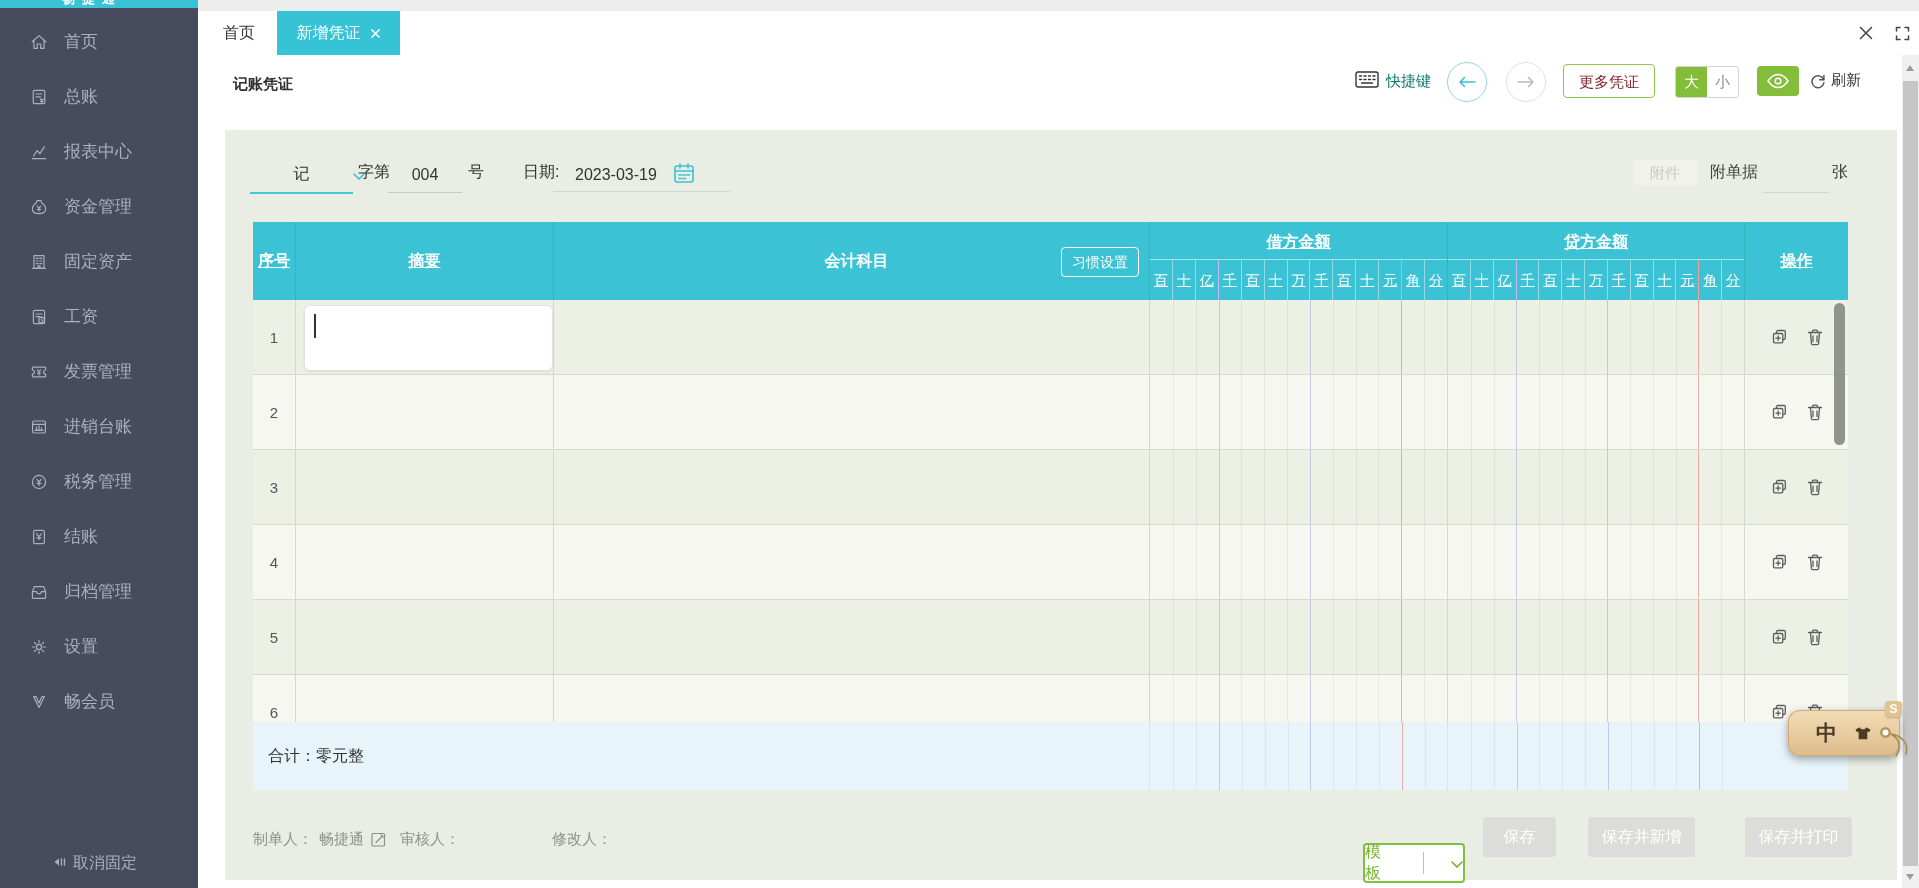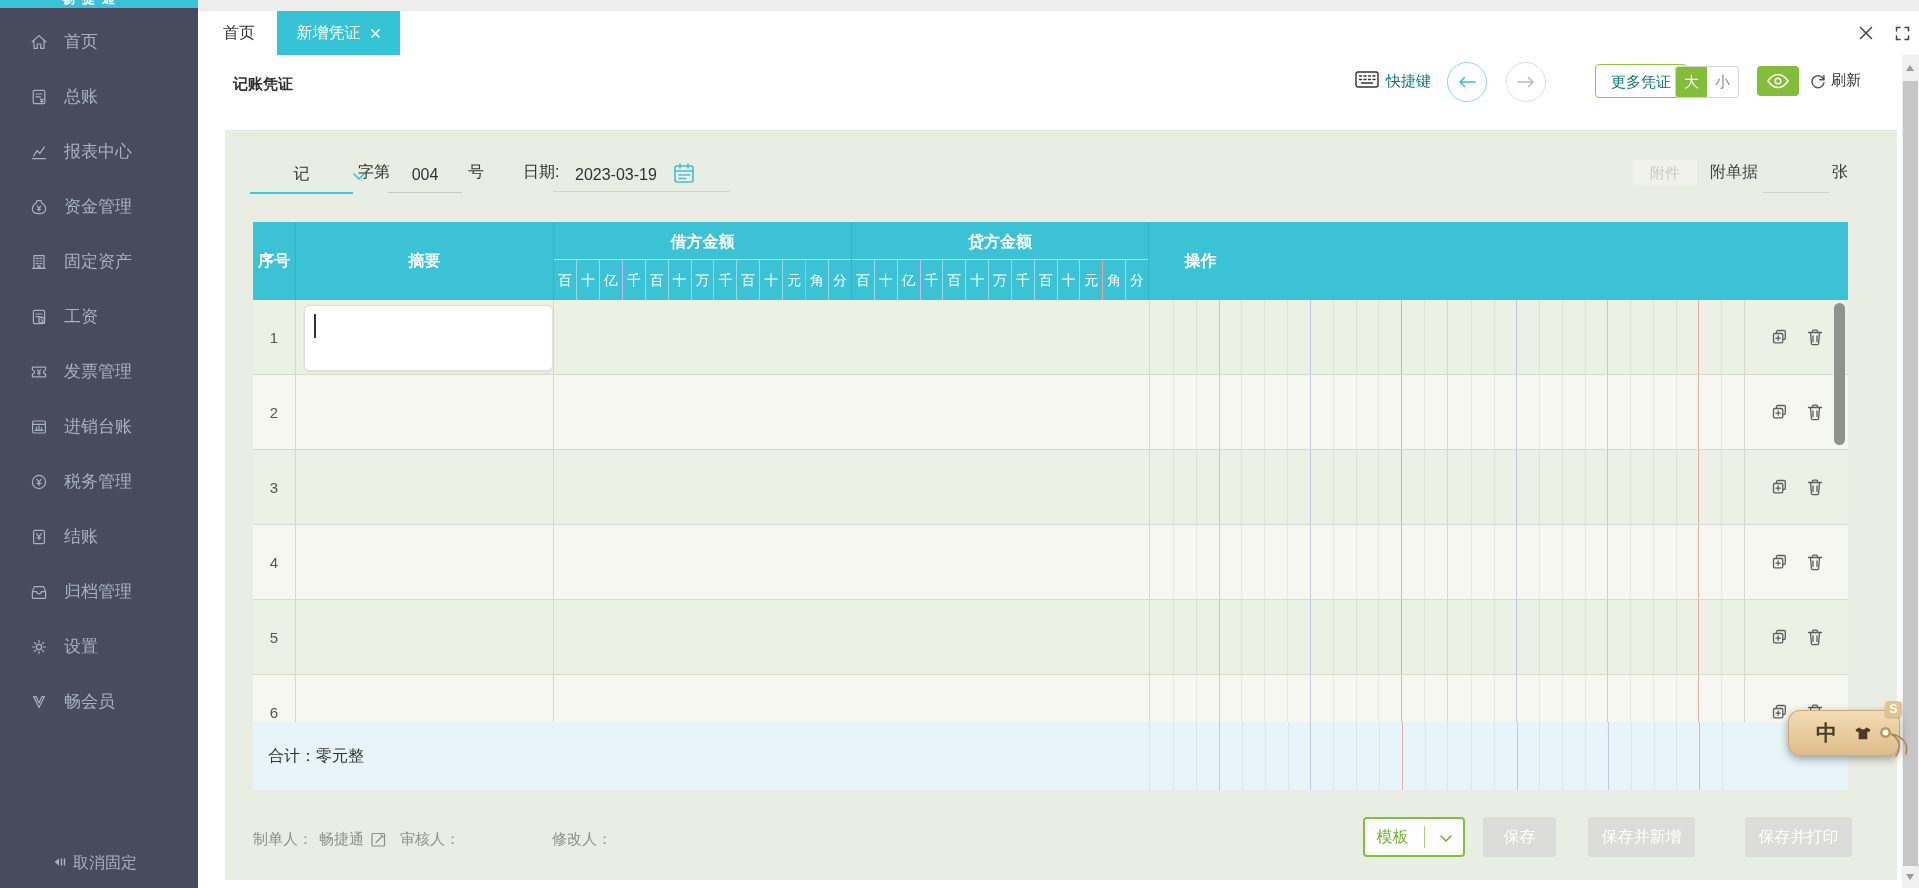--- a/index.html
+++ b/index.html
@@ -29,21 +29,21 @@
   
   .main{position:absolute;left:198px;top:55px;width:1704px;height:833px;background:#fff;}
   .page-title{position:absolute;left:27px;top:12px;margin:8px;font-size:15px;font-weight:600;color:#2f2f2f;}
   
   .tb-shortcut{position:absolute;left:1157px;top:16px;display:flex;align-items:center;gap:7px;color:#0f766e;font-size:15px;cursor:pointer;}
   .circ{position:absolute;top:7px;width:40px;height:40px;border-radius:50%;display:flex;align-items:center;justify-content:center;cursor:pointer;box-sizing:border-box;background:#fff;}
   .circ svg{stroke:currentColor;fill:none;stroke-width:1.5;stroke-linecap:round;stroke-linejoin:round;}
   .circ-prev{left:1249px;border:1px solid #8ed8e4;color:#39bdd3;}
   .circ-next{left:1308px;border:1px solid #e0e0e0;color:#b9b9b9;}
   .btn-more{position:absolute;left:1365px;top:9px;width:92px;height:34px;line-height:34px;text-align:center;
-            border:1px solid #8fc54a;border-radius:4px;color:#0f766e;font-size:15px;background:#fff;cursor:pointer;box-sizing:border-box;margin-left:32px;}
+            border:1px solid #8fc54a;border-radius:4px;color:#7f1d1d;font-size:15px;background:#fff;cursor:pointer;box-sizing:border-box;}
   .size-toggle{position:absolute;left:1477px;top:11px;height:30px;display:flex;border:1px solid #d4d4d4;border-radius:3px;overflow:hidden;background:#fff;}
   .size-large{width:31px;line-height:30px;text-align:center;background:#84bd3a;color:#fff;font-size:15px;cursor:pointer;}
   .size-small{width:31px;line-height:30px;text-align:center;color:#8a8a8a;font-size:15px;cursor:pointer;}
   .btn-eye{position:absolute;left:1559px;top:11px;width:42px;height:30px;background:#84bd3a;border-radius:4px;display:flex;align-items:center;justify-content:center;cursor:pointer;}
   .tb-refresh{position:absolute;left:1612px;top:16px;display:flex;align-items:center;gap:5px;color:#333;font-size:15px;cursor:pointer;}
   .tb-refresh svg{stroke:#555;fill:none;stroke-width:1.5;stroke-linecap:round;}
   
   .card{position:absolute;left:27px;top:75px;width:1672px;height:750px;background:#e9ede3;}
   
   .f-word-wrap{position:absolute;left:25px;top:26px;width:103px;height:36px;border-bottom:2px solid #45c7d8;display:flex;align-items:center;justify-content:center;font-size:16px;color:#333;cursor:pointer;}
@@ -51,21 +51,21 @@
   .f-lbl{position:absolute;top:32px;font-size:16px;color:#333;}
   .f-num{position:absolute;left:163px;top:28px;width:74px;height:34px;line-height:34px;text-align:center;border-bottom:1px solid #c9c9c4;font-size:16px;color:#333;}
   .f-date{position:absolute;left:328px;top:28px;width:177px;height:34px;border-bottom:1px solid #d5d5d0;display:flex;align-items:center;gap:16px;padding-left:22px;font-size:16px;color:#333;box-sizing:border-box;cursor:pointer;}
   .f-attach-btn{position:absolute;left:1408px;top:30px;width:64px;height:25px;line-height:25px;text-align:center;background:#f2f2ec;color:#c9c9c1;font-size:15px;border-radius:2px;cursor:pointer;}
   .f-attach-lbl{position:absolute;left:1485px;top:32px;font-size:16px;color:#444;}
   .f-attach-input{position:absolute;left:1538px;top:28px;width:66px;height:34px;border-bottom:1px solid #d5d5d0;cursor:text;}
   .f-attach-unit{position:absolute;left:1607px;top:32px;font-size:16px;color:#333;}
   
   .vtable{position:absolute;left:28px;top:92px;width:1595px;}
   .thead{display:flex;height:78px;background:#3bc2d4;color:#fff;}
-  .th{position:relative;box-sizing:border-box;}
+  .th{position:relative;box-sizing:border-box;text-decoration:underline;}
   .th + .th{border-left:1px solid rgba(0,0,0,0.08);}
   .th-seq{width:42px;line-height:78px;text-align:center;font-weight:700;font-size:16px;}
   .th-summary{width:258px;line-height:78px;text-align:center;font-weight:700;font-size:16px;}
   .th-account{width:596px;}
   .th-account-label{position:absolute;left:50%;top:0;transform:translateX(-42%);line-height:78px;font-weight:700;font-size:16px;}
   .habit-btn{position:absolute;right:10px;top:25px;height:28px;line-height:28px;padding:0 10px;border:1px solid #fff;border-radius:4px;font-size:14px;cursor:pointer;}
   .th-debit{width:298px;}
   .th-credit{width:297px;}
   .amt-title{height:37px;line-height:40px;text-align:center;font-weight:700;font-size:16px;}
   .digit-row{height:40px;border-top:1px solid rgba(255,255,255,0.55);display:flex;}
@@ -99,22 +99,22 @@
   .total-row{position:relative;height:68px;background:#e7f4fa;}
   .total-label{position:absolute;left:15px;top:0;line-height:68px;font-size:16px;color:#333;}
   .total-grid{position:absolute;top:0;bottom:0;}
   .tg-debit{left:896px;width:298px;border-left:1px solid #dce4e6;}
   .tg-credit{left:1194px;width:297px;border-left:1px solid #dce4e6;}
   
   .ft-text{position:absolute;top:700px;color:#8b9288;font-size:15px;display:flex;align-items:center;gap:6px;}
   .ft-creator{left:28px;} .ft-reviewer{left:175px;} .ft-modifier{left:327px;}
   .edit-ic{display:inline-flex;cursor:pointer;}
   .edit-ic svg{stroke:#8b9288;fill:none;stroke-width:1.2;stroke-linecap:round;}
-  .btn-template{position:absolute;left:1138px;top:687px;width:102px;height:40px;border:2px solid #7cc23c;border-radius:4px;background:#fff;color:#76b42c;
-                display:flex;align-items:center;justify-content:center;gap:4px;font-size:16px;cursor:pointer;box-sizing:border-box;}
+  .btn-template{position:absolute;left:1138px;top:713px;width:102px;height:40px;border:2px solid #7cc23c;border-radius:4px;background:#fff;color:#76b42c;
+                display:flex;align-items:center;justify-content:center;gap:16px;font-size:16px;cursor:pointer;box-sizing:border-box;}
   .tpl-div{width:1px;height:22px;background:#a8d57c;margin:0 11px;}
   .btn-gray{position:absolute;top:687px;height:40px;line-height:40px;text-align:center;background:#dcdcda;color:#fff;border-radius:3px;font-size:16px;cursor:pointer;}
   .btn-save{left:1258px;width:73px;}
   .btn-save-new{left:1363px;width:107px;}
   .btn-save-print{left:1520px;width:107px;}
   
   .vscroll{position:absolute;right:0;top:55px;bottom:0;width:17px;background:#f0f0f0;}
   .vs-up{position:absolute;top:10px;left:4px;width:0;height:0;border-left:4.5px solid transparent;border-right:4.5px solid transparent;border-bottom:6px solid #9a9a9a;}
   .vs-down{position:absolute;bottom:8px;left:4px;width:0;height:0;border-left:4.5px solid transparent;border-right:4.5px solid transparent;border-top:6px solid #9a9a9a;}
   .vs-thumb{position:absolute;top:26px;bottom:22px;left:1px;right:1px;background:#c6c6c6;}
@@ -358,20 +358,24 @@
       </div>
       <span class="f-attach-btn">附件</span>
       <span class="f-attach-lbl">附单据</span>
       <span class="f-attach-input"></span>
       <span class="f-attach-unit">张</span>
 
       <div class="vtable">
         <div class="thead">
           <div class="th th-seq">序号</div>
           <div class="th th-summary">摘要</div>
+          <div class="th th-account">
+            <span class="th-account-label">会计科目</span>
+            <span class="habit-btn">习惯设置</span>
+          </div>
           <div class="th th-debit">
             <div class="amt-title">借方金额</div>
             <div class="digit-row" id="digits-debit">
                 <span class="dc">百</span>
                 <span class="dc">十</span>
                 <span class="dc">亿</span>
                 <span class="dc dc-p">千</span>
                 <span class="dc">百</span>
                 <span class="dc">十</span>
                 <span class="dc">万</span>

